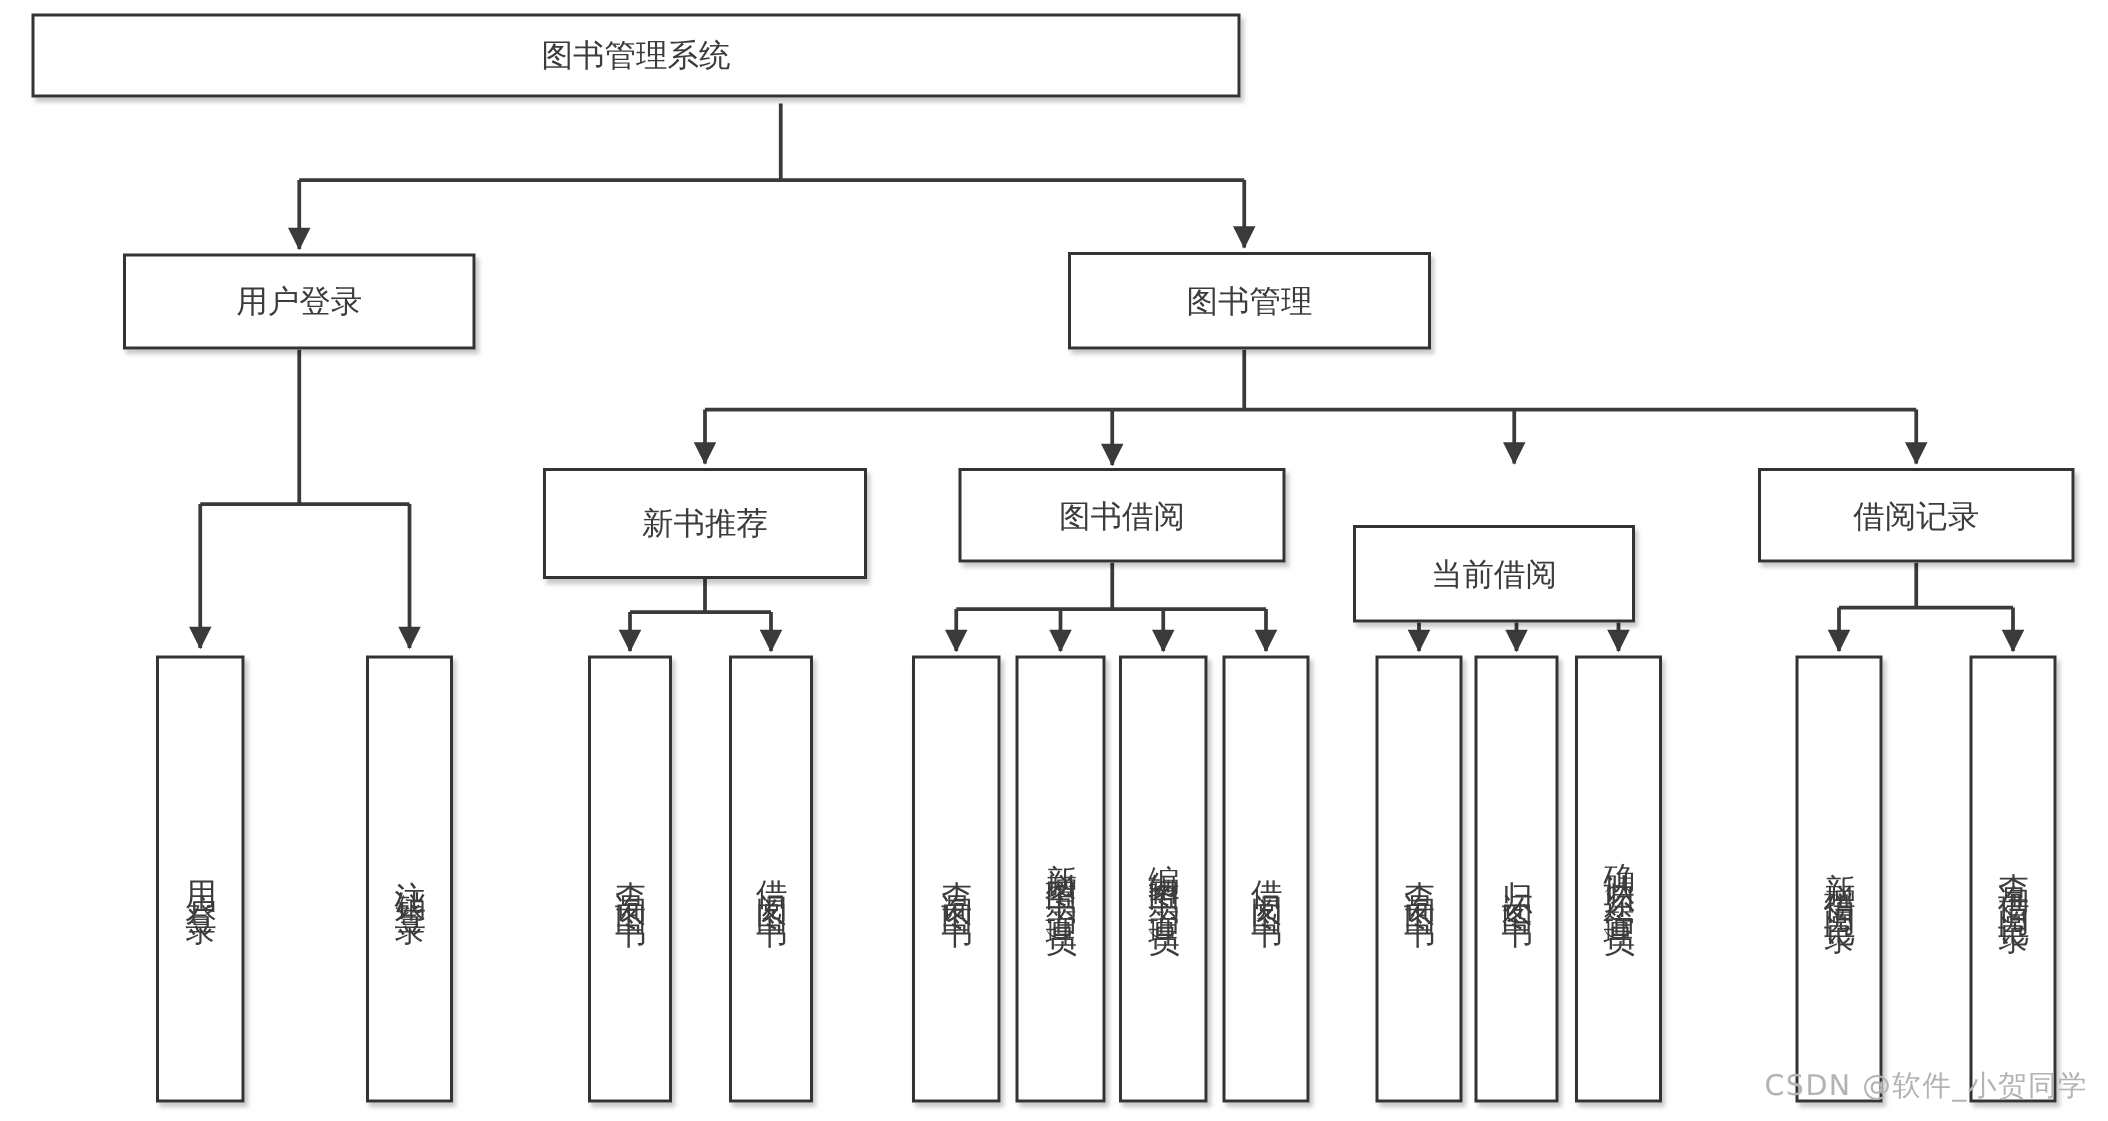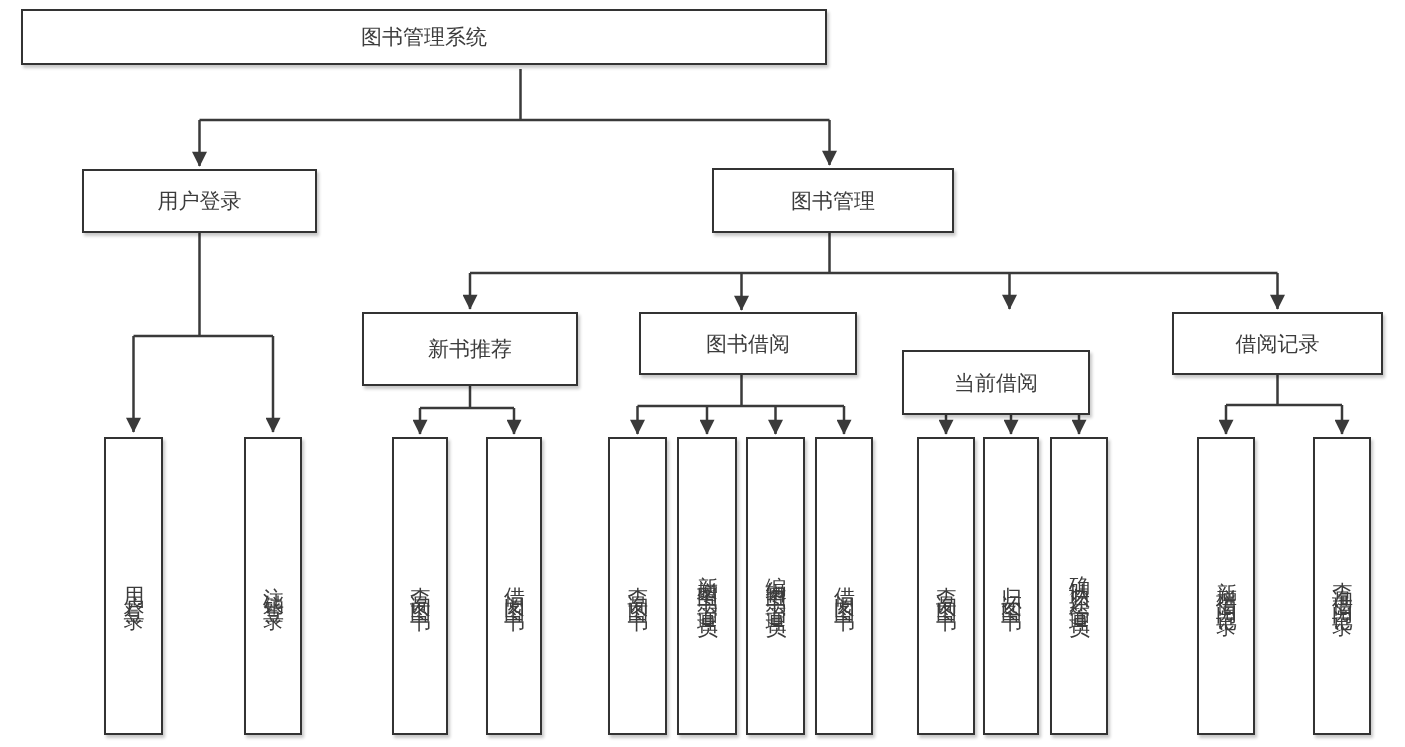--- a/index.html
+++ b/index.html
@@ -124,14 +124,15 @@
   <div class="node vnode" style="left:746px;top:437px;width:59px;height:298px;letter-spacing:6px;">编辑图书（管理员）</div>
   <div class="node vnode" style="left:815px;top:437px;width:58px;height:298px;">借阅图书</div>
 
   <div class="node vnode" style="left:917px;top:437px;width:58px;height:298px;">查询图书</div>
   <div class="node vnode" style="left:983px;top:437px;width:56px;height:298px;">归还图书</div>
   <div class="node vnode" style="left:1050px;top:437px;width:58px;height:298px;letter-spacing:6px;">确认归还（管理员）</div>
 
   <div class="node vnode" style="left:1197px;top:437px;width:58px;height:298px;letter-spacing:7px;">新增借阅记录</div>
   <div class="node vnode" style="left:1313px;top:437px;width:58px;height:298px;letter-spacing:7px;">查询借阅记录</div>
 
+  <div class="watermark">CSDN @软件_小贺同学</div>
 
 </div>
 
 </body></html>

